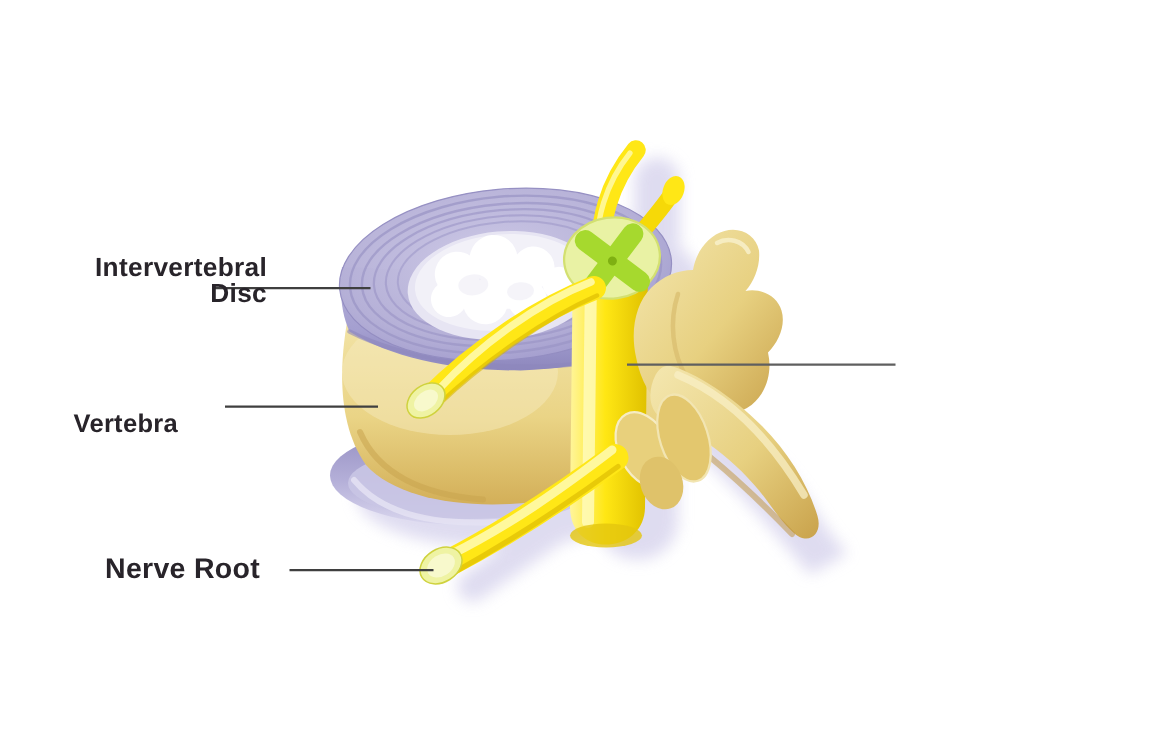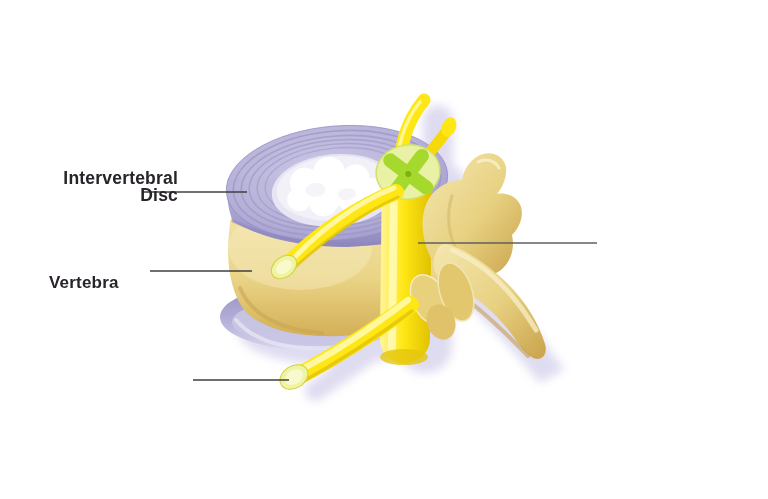--- a/index.html
+++ b/index.html
@@ -178,14 +178,15 @@
     <line x1="142" y1="192" x2="247" y2="192" stroke="#3f3f3f"></line>
     <line x1="150" y1="271" x2="252" y2="271" stroke="#3f3f3f"></line>
     <line x1="193" y1="380" x2="289" y2="380" stroke="#3f3f3f"></line>
     <line x1="418" y1="243" x2="597" y2="243" stroke="#5f5f5f"></line>
   </g>
 </svg>
 
 <div id="lbl-disc" class="lbl">Intervertebral
 Disc</div>
 <div id="lbl-vertebra" class="lbl">Vertebra</div>
+<div id="lbl-nerve" class="lbl">Nerve Root</div>
 
 </div>
 
 </body></html>

